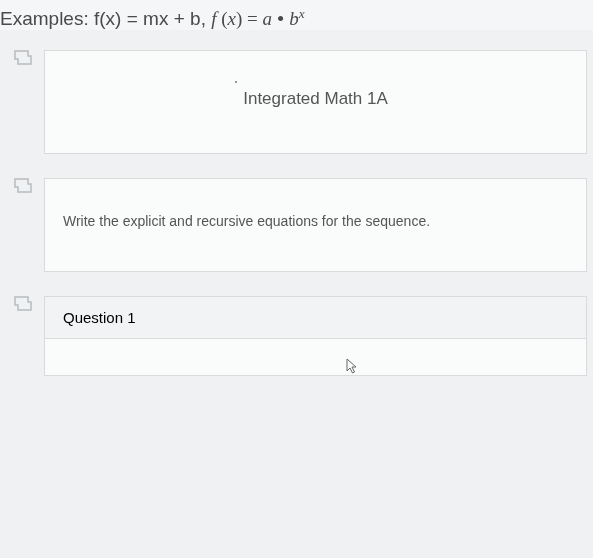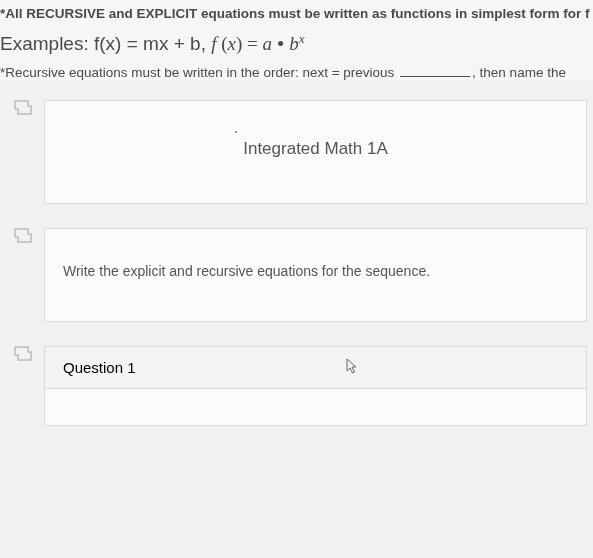--- a/index.html
+++ b/index.html
@@ -112,26 +112,22 @@
       width: 2px;
       height: 2px;
       background: #777;
       border-radius: 50%;
     }
   </style>
 </head>
 <body>
 
 <div class="instructions">
-  <div class="instruction-line">*All RECURSIVE and EXPLICIT equations must be written as functions in simplest form for f</div>
   <div class="examples-line">
     <span>Examples: </span><span>f(x) = mx + b</span><span>, </span><span class="math-serif">f</span><span class="math-serif" style="font-style:normal"> (</span><span class="math-serif">x</span><span class="math-serif" style="font-style:normal">) </span><span class="math-serif" style="font-style:normal">= </span><span class="math-serif">a</span><span style="font-style:normal"> • </span><span class="math-serif">b</span><span class="math-serif sup">x</span>
-  </div>
-  <div class="recursive-line">
-    <span>*Recursive equations must be written in the order: next = previous </span><span class="blank"></span><span>, then name the</span>
   </div>
 </div>
 
 <div class="section">
   <div class="flag">
     <svg viewBox="0 0 18 16">
         <path d="M1 1 L14 1 L14 6 L17 6 L17 14 L4 14 L4 9 L1 9 Z" fill="none" stroke="#b8bcc0" stroke-width="1.5"></path>
       </svg>
   </div>
   <div class="card">

